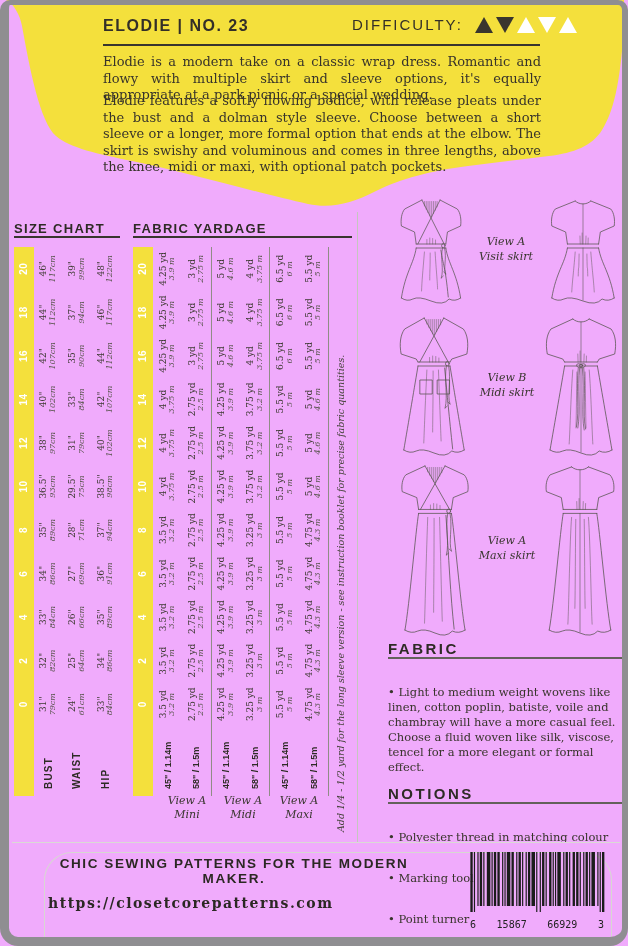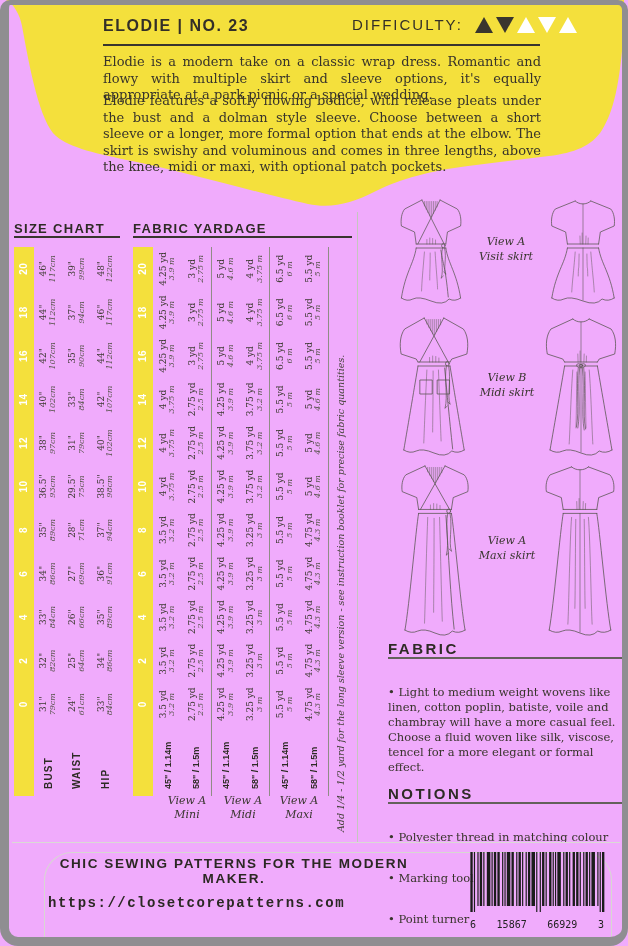--- a/index.html
+++ b/index.html
@@ -67,21 +67,21 @@
   .bullets p::before { content:"•  "; }
 
   
   .fold-line { position:absolute; left:12px; right:8px; top:842px; border-top:1px solid #dbdad5; z-index:3; }
   .fold-rect { position:absolute; left:44px; top:852px; width:568px; height:110px; border:1.5px solid #d8d7d2;
                border-bottom:none; border-radius:28px 28px 0 0; z-index:3; }
   .footer-text { position:absolute; left:48px; top:856px; width:372px; z-index:4; }
   .f-headline { font-family:"Liberation Sans", sans-serif; font-weight:bold; font-size:13.5px;
                 letter-spacing:1.6px; color:#2b2823; margin-bottom:9px;text-align:center; }
   .f-visit { font-size:12.5px; color:#3b382f; margin-bottom:3px; }
-  .f-url { font-size:14px; font-weight:bold; letter-spacing:1.5px; color:#2b2823; margin-bottom:9px;font-family:Liberation Mono, monospace; }
+  .f-url { font-size:14px; font-weight:bold; letter-spacing:1.5px; color:#2b2823; margin-bottom:9px; }
   .barcode { position:absolute; left:468px; top:850px; width:138px; z-index:4; }
   .barcode-digits { display:flex; justify-content:space-between; font-family:"DejaVu Sans Mono", monospace;
                     font-size:10px; color:#222; margin-top:1px; padding:0 2px; }
 </style>
 </head>
 <body>
 
 <div class="page">
 
   <svg class="flap-svg" width="628" height="230" viewBox="0 0 628 230">

